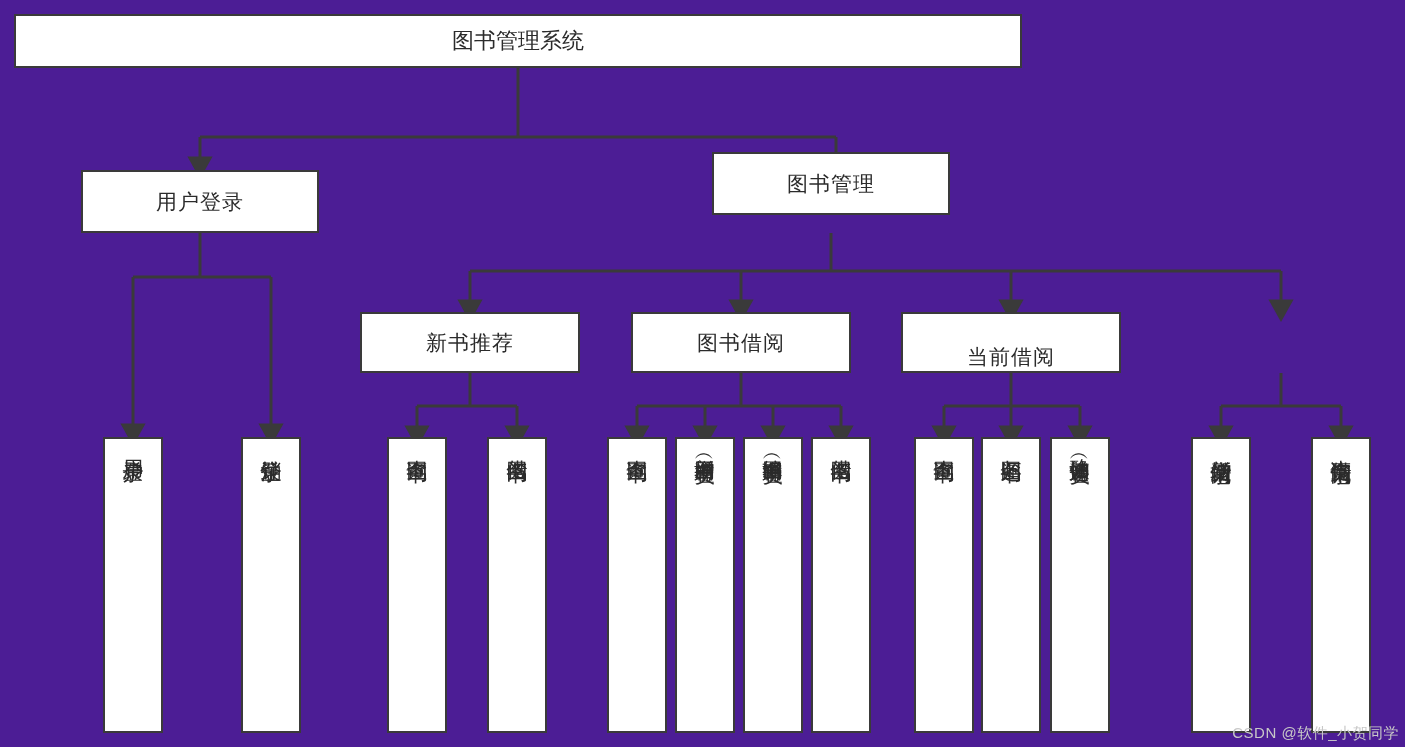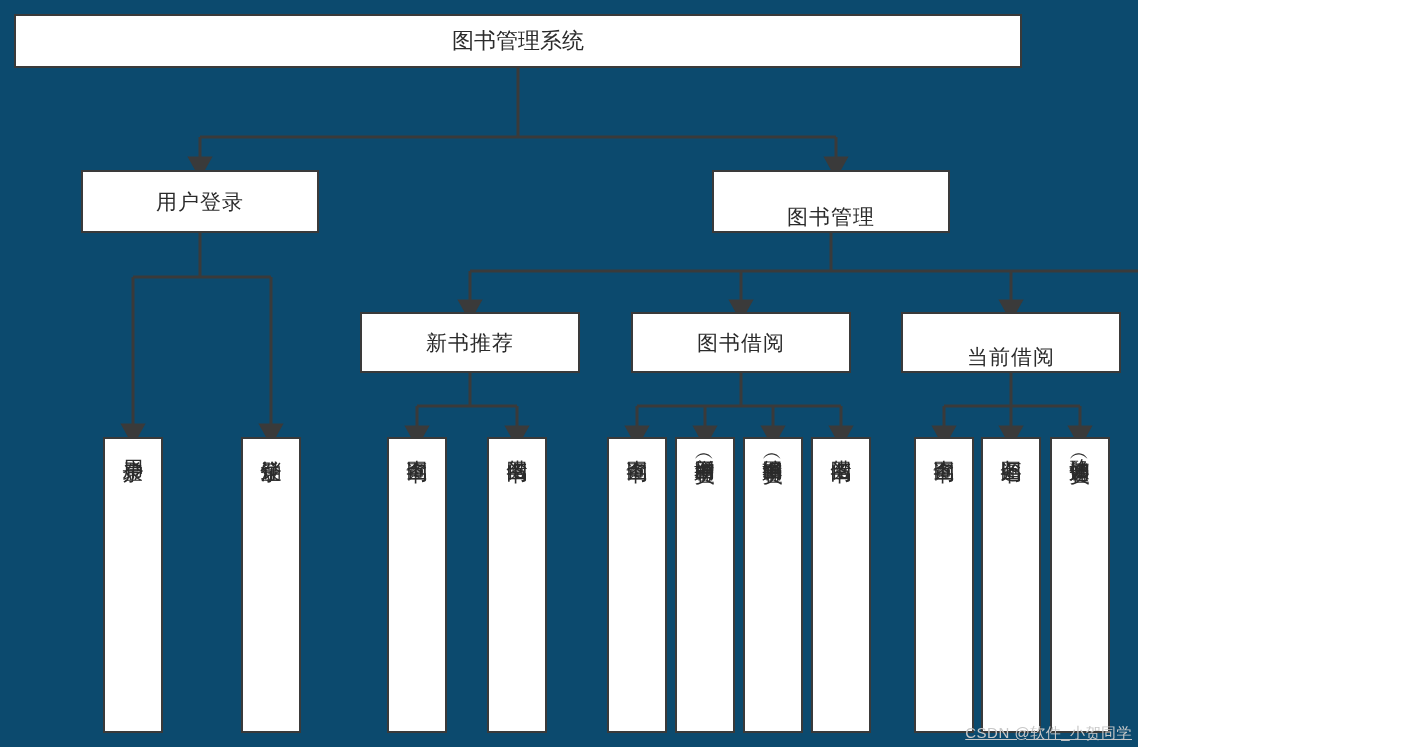--- a/index.html
+++ b/index.html
@@ -1,29 +1,29 @@
 <!DOCTYPE html>
 <html><head>
 <meta charset="utf-8">
 <style>
   html,body{margin:0;padding:0;background:#ffffff;}
   body{font-family:"Liberation Sans","DejaVu Sans",sans-serif;}
-  #stage{position:relative;width:1138px;height:747px;background:#0c4a6e;overflow:hidden;}
+  #stage{position:relative;width:1405px;height:747px;background:#4c1d95;overflow:hidden;}
   svg#wires{position:absolute;left:0;top:0;width:1405px;height:747px;pointer-events:none;}
   .node{position:absolute;box-sizing:border-box;background:#ffffff;border:2px solid #3a3a3a;
         display:flex;align-items:center;justify-content:center;color:#2b2b2b;}
   .node.h{font-size:21px;letter-spacing:1px;}
   .node.root{font-size:22px;}
   .leaf{position:absolute;box-sizing:border-box;background:#ffffff;border:2px solid #3a3a3a;
         display:flex;align-items:flex-start;justify-content:center;padding-top:4px;color:#2b2b2b;}
   .leaf span{writing-mode:vertical-rl;text-orientation:upright;font-size:21px;line-height:1.24;
              letter-spacing:1px;white-space:nowrap;}
   .leaf.tall span{font-size:20px;line-height:1.2;}
   .watermark{position:absolute;right:6px;bottom:4px;font-size:15px;color:#c8c8c8;
-             letter-spacing:0.5px;user-select:none;text-decoration:underline;}
+             letter-spacing:0.5px;user-select:none;}
 </style>
 </head>
 <body>
 
 <div id="stage">
 
   <svg id="wires" viewBox="0 0 1405 747" xmlns="http://www.w3.org/2000/svg">
     <defs>
       <marker id="ar" markerWidth="9" markerHeight="9" refX="1.2" refY="4.2" orient="auto" markerUnits="strokeWidth">
         <path d="M0,0 L0,8.4 L7.5,4.2 z" fill="#3a3a3a"></path>
@@ -73,21 +73,21 @@
     </g>
   </svg>
 
   <div class="node root" style="left:14px;top:14px;width:1008px;height:54px;">
     <span>图书管理系统</span>
   </div>
 
   <div class="node h" style="left:81px;top:170px;width:238px;height:63px;">
     <span>用户登录</span>
   </div>
-  <div class="node h" style="left:712px;top:170px;width:238px;height:63px;align-items:flex-end;">
+  <div class="node h" style="left:712px;top:152px;width:238px;height:63px;">
     <span>图书管理</span>
   </div>
 
   <div class="node h" style="left:360px;top:312px;width:220px;height:61px;">
     <span>新书推荐</span>
   </div>
   <div class="node h" style="left:631px;top:312px;width:220px;height:61px;">
     <span>图书借阅</span>
   </div>
   <div class="node h" style="left:901px;top:312px;width:220px;height:61px;align-items:flex-end;">

